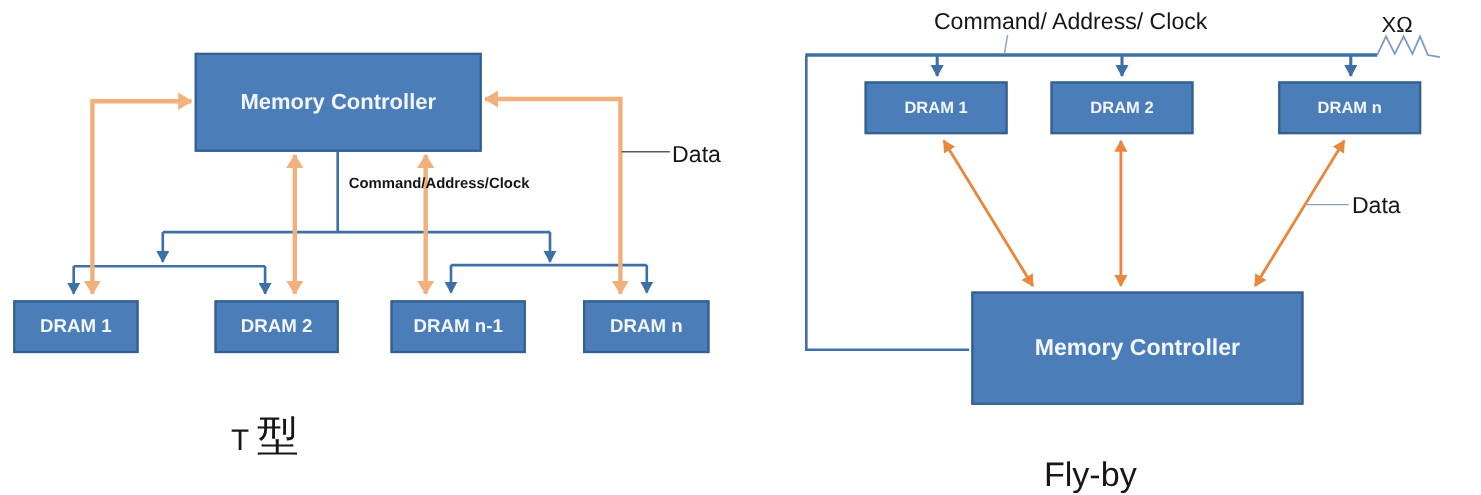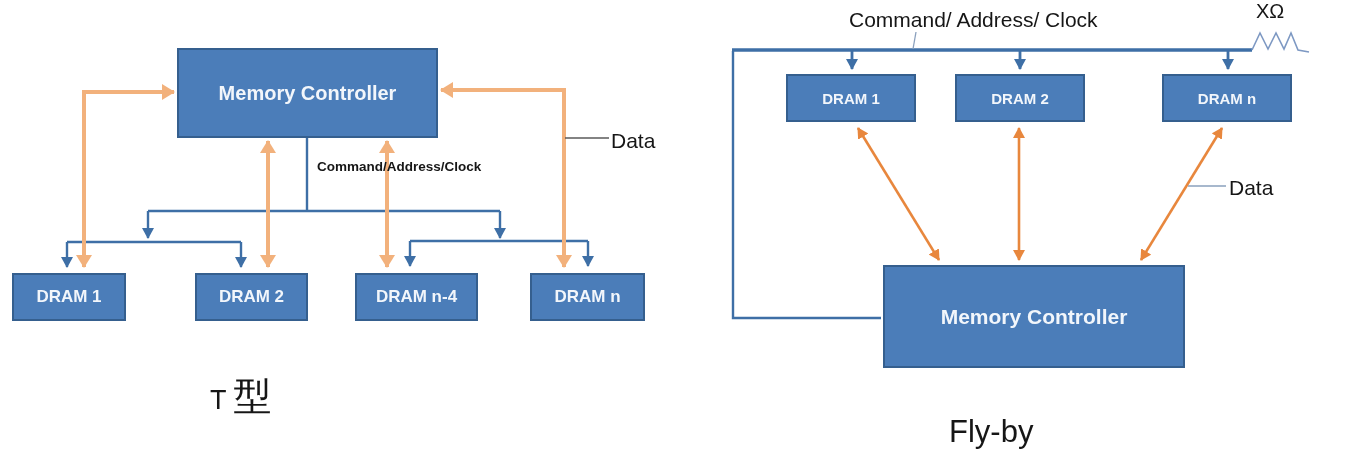--- a/index.html
+++ b/index.html
@@ -22,21 +22,21 @@
   .dn1{left:355px;width:123px;}
   .dn{left:530px;width:115px;}
   .dram-r{top:74px;height:48px;width:130px;font-size:15px;}
   .rd1{left:786px;}
   .rd2{left:955px;}
   .rdn{left:1162px;}
   .lbl{position:absolute;color:var(--label-text);white-space:nowrap;}
   .cmd-left{left:317px;top:159px;font-size:13.5px;font-weight:bold;}
   .data-left{left:611px;top:129px;font-size:21px;}
   .cmd-right{left:828px;top:8px;font-size:21px;margin-left:21px;}
-  .xohm{left:1256px;top:0px;font-size:20px;}
+  .xohm{left:1256px;top:12px;font-size:20px;}
   .data-right{left:1229px;top:176px;font-size:21px;}
   .caption-t{left:210px;top:371px;font-size:27px;}
   .caption-t .cjk{font-size:38px;}
   .caption-fly{left:949px;top:398px;font-size:31px;margin-top:16px;}
 </style>
 </head>
 <body>
 
 <div id="canvas">
 
@@ -89,21 +89,21 @@
       <path d="M1019,128 V260" marker-start="url(#mr)" marker-end="url(#mr)"></path>
       <path d="M1222,128 L1141,260" marker-start="url(#mr)" marker-end="url(#mr)"></path>
     </g>
     <line x1="1188" y1="186" x2="1226" y2="186" style="stroke:var(--callout-right)" stroke-width="1.3"></line>
   </svg>
 
   <div>
     <div class="box mc-left">Memory Controller</div>
     <div class="box dram-l d1">DRAM 1</div>
     <div class="box dram-l d2">DRAM 2</div>
-    <div class="box dram-l dn1">DRAM n-4</div>
+    <div class="box dram-l dn1">DRAM n-1</div>
     <div class="box dram-l dn">DRAM n</div>
 
     <div class="lbl cmd-left">Command/Address/Clock</div>
     <div class="lbl data-left">Data</div>
     <div class="lbl caption-t"><span>T</span> <span class="cjk">型</span></div>
   </div>
 
   <div>
     <div class="box dram-r rd1">DRAM 1</div>
     <div class="box dram-r rd2">DRAM 2</div>

